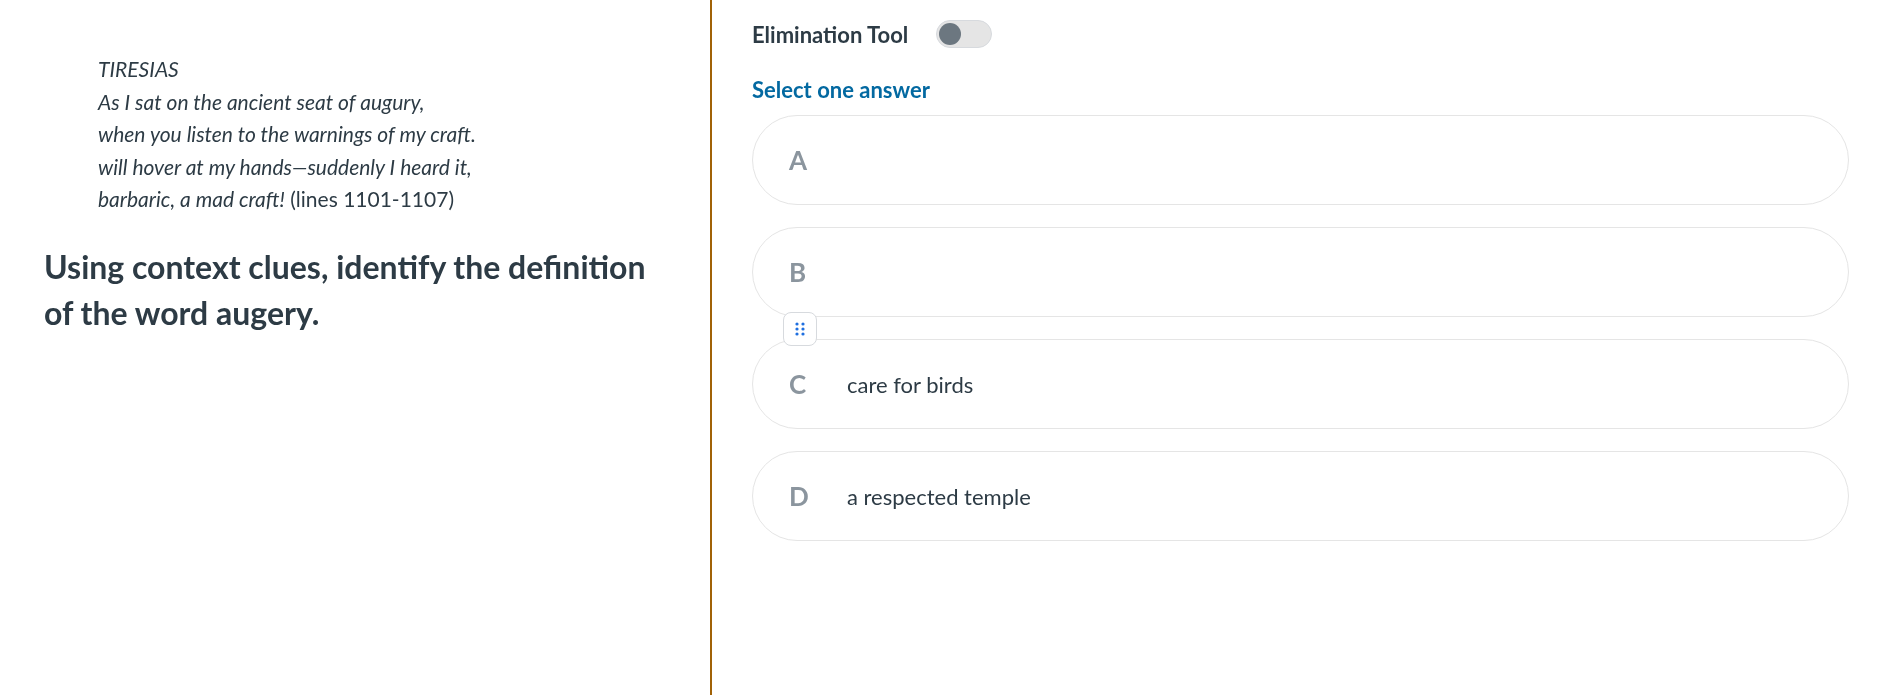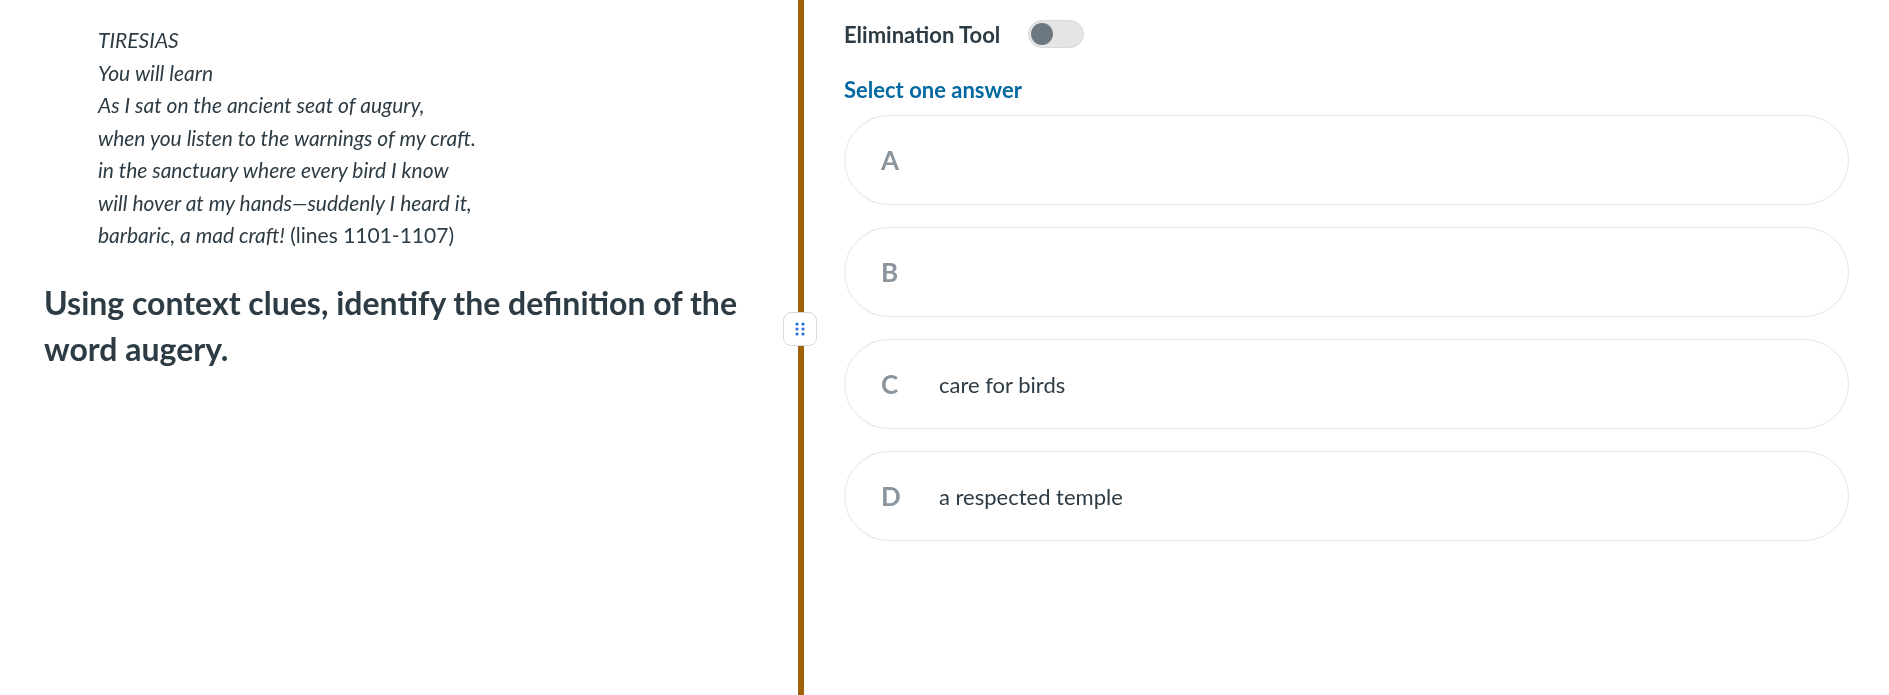--- a/index.html
+++ b/index.html
@@ -11,23 +11,23 @@
       background: #fff;
       overflow: hidden;
     }
     .container {
       display: flex;
       width: 100%;
       height: 100%;
       position: relative;
     }
     .left-pane {
-      width: 804px;
-      padding: 24px 44px 36px 44px;
-      border-right: 6px solid #a16207;
+      width: 712px;
+      padding: 53px 44px 36px 44px;
+      border-right: 2px solid #a16207;
       overflow: hidden;
     }
     .passage {
       font-style: italic;
       font-size: 21px;
       line-height: 1.55;
       color: #2d3b45;
       margin-left: 54px;
       margin-bottom: 28px;
     }
@@ -127,24 +127,22 @@
     }
   </style>
 </head>
 <body>
 
 <div class="container">
 
   <div class="left-pane">
     <div class="passage">
       <div class="speaker">TIRESIAS</div>
-      <div>You will learn</div>
       <div>As I sat on the ancient seat of augury,</div>
       <div>when you listen to the warnings of my craft.</div>
-      <div>in the sanctuary where every bird I know</div>
       <div>will hover at my hands—suddenly I heard it,</div>
       <div><span>barbaric, a mad craft!</span><span class="line-ref"> (lines 1101-1107)</span></div>
     </div>
     <div class="question-prompt">Using context clues, identify the definition of the word augery.</div>
   </div>
 
   <div class="divider-handle">
     <svg width="12" height="14" viewBox="0 0 12 14">
       <circle cx="3" cy="2" r="1.6" fill="#1f6fe0"></circle>
       <circle cx="9" cy="2" r="1.6" fill="#1f6fe0"></circle>

